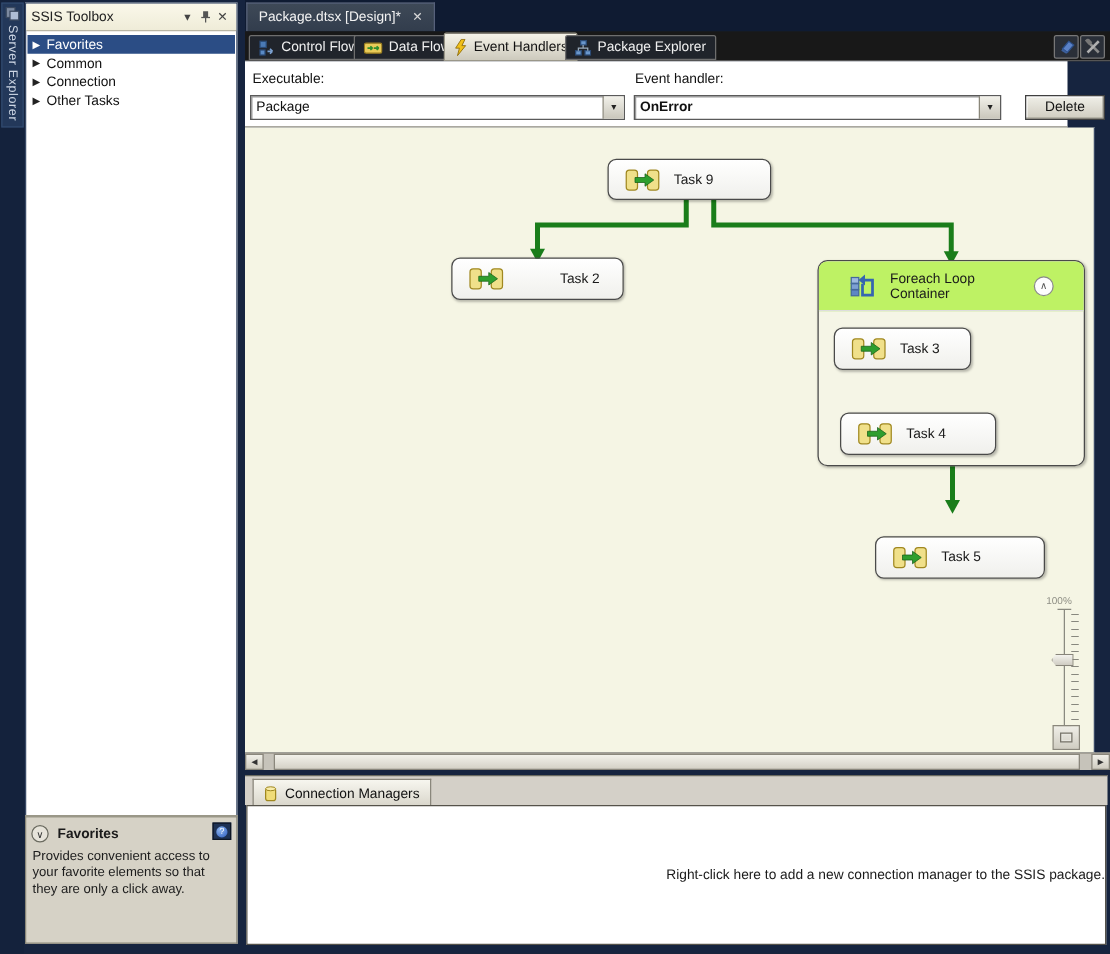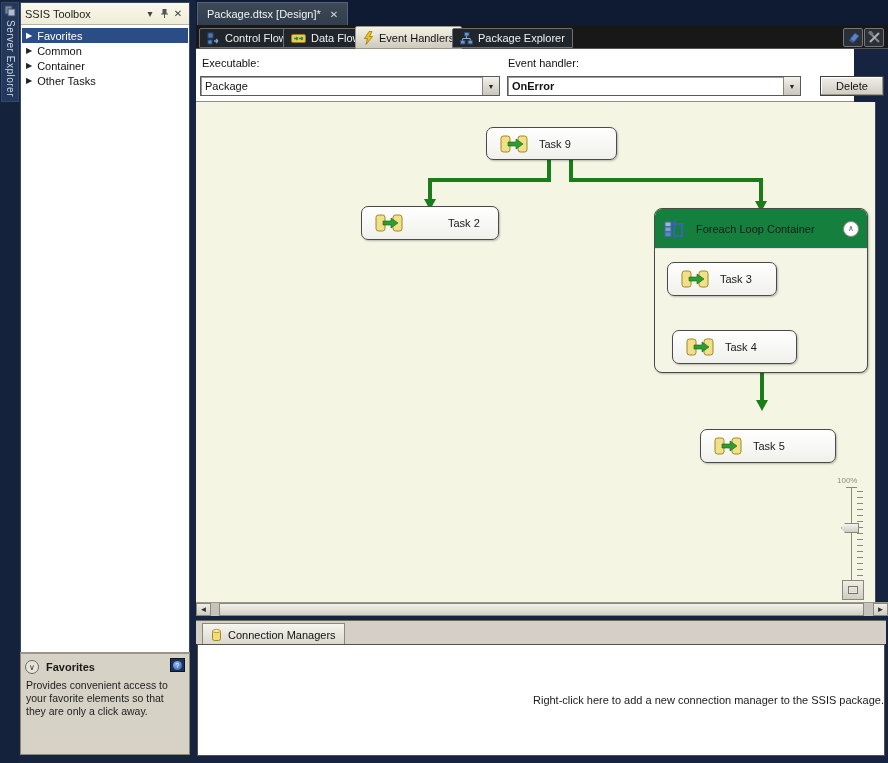--- a/index.html
+++ b/index.html
@@ -49,21 +49,21 @@
   .combo { position:absolute; top:27px; height:20px; background:#fff; border:1px solid #5a5a5a; box-shadow:inset 1px 1px 0 #9a9a9a; display:flex; align-items:center; }
   .combo .val { flex:1; padding:0 4px; color:#111; white-space:nowrap; overflow:hidden; }
   .combo .val.bold { font-weight:bold; }
   .combo .btn { width:17px; height:100%; background:linear-gradient(#f2f1ea,#c9c6bb); border-left:1px solid #8a877a; display:flex; align-items:center; justify-content:center; font-size:7px; color:#222; }
   #delete-btn { position:absolute; left:624px; top:27px; width:64px; height:20px; background:linear-gradient(#f0efe8,#cfccc0); border:1px solid #404040; box-shadow:inset -1px -1px 0 #9a978b, inset 1px 1px 0 #fff; text-align:center; line-height:18px; color:#111; }
 
   
   #canvas { left:196px; top:102px; width:680px; height:500px; background:#f5f5e4; border-right:1px solid #3a4a66; }
   .task { position:absolute; background:linear-gradient(#ffffff,#f0f0ec); border:1px solid #4a4a4a; border-radius:7px; box-shadow:1px 1px 2px rgba(0,0,0,.25); display:flex; align-items:center; gap:10px; padding-left:12px; color:#1a1a1a; }
   #container-node { position:absolute; left:458px; top:106px; width:214px; height:165px; border:1px solid #4a4a4a; border-radius:8px; background:#f5f5e6; box-shadow:1px 1px 2px rgba(0,0,0,.25); overflow:hidden; }
-  #container-head { height:40px; background:#15803d; border-bottom:1px solid #ddd; display:flex; align-items:center; gap:9px; padding:0 8px; }
+  #container-head { height:40px; background:#bef264; border-bottom:1px solid #ddd; display:flex; align-items:center; gap:9px; padding:0 24px; }
   #container-head .title { flex:1; color:#1a1a1a; }
   #collapse-btn { width:16px; height:16px; border-radius:50%; border:1px solid #8a8a8a; background:#fdfdfd; display:flex; align-items:center; justify-content:center; font-size:8px; color:#555; }
   #connectors { position:absolute; left:0; top:0; width:680px; height:500px; pointer-events:none; }
 
   
   #zoom-label { position:absolute; left:641px; top:374px; font-size:8px; color:#8f8f85; }
   #zoom-track { position:absolute; left:655px; top:386px; width:1px; height:92px; background:#8a8a80; }
   #zoom-track:before { content:""; position:absolute; left:-5px; top:-1px; width:11px; height:1px; background:#8a8a80; }
   #zoom-track:after { content:""; position:absolute; left:-5px; bottom:-1px; width:11px; height:1px; background:#8a8a80; }
   #zoom-ticks { position:absolute; left:661px; top:389px; width:6px; height:86px; background:repeating-linear-gradient(to bottom,#88887e 0 1px,transparent 1px 6px); }
@@ -113,21 +113,21 @@
     <div class="tb-item sel" style="top:25px;">
       <span class="arr">▶</span>
       <span>Favorites</span>
     </div>
     <div class="tb-item" style="top:40px;">
       <span class="arr">▶</span>
       <span>Common</span>
     </div>
     <div class="tb-item" style="top:55px;">
       <span class="arr">▶</span>
-      <span>Container</span>
+      <span>Connection</span>
     </div>
     <div class="tb-item" style="top:70px;">
       <span class="arr">▶</span>
       <span>Other Tasks</span>
     </div>
   </div>
 
   <div id="fav-pane" class="abs">
     <div id="fav-head">
       <span class="chev-circle">∨</span>

